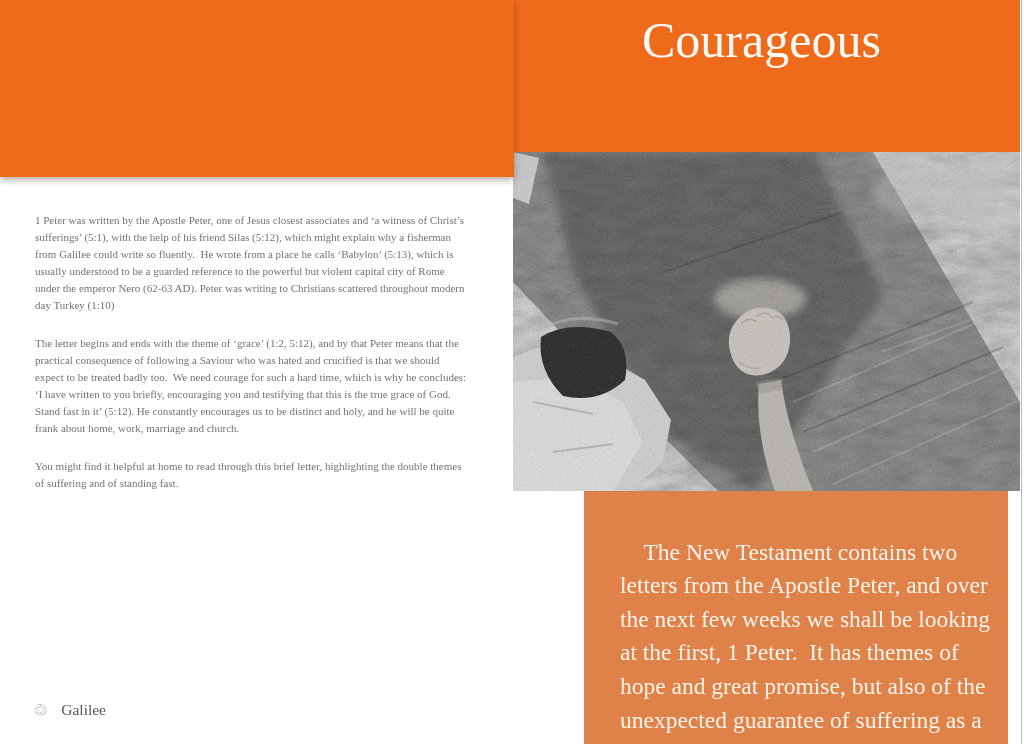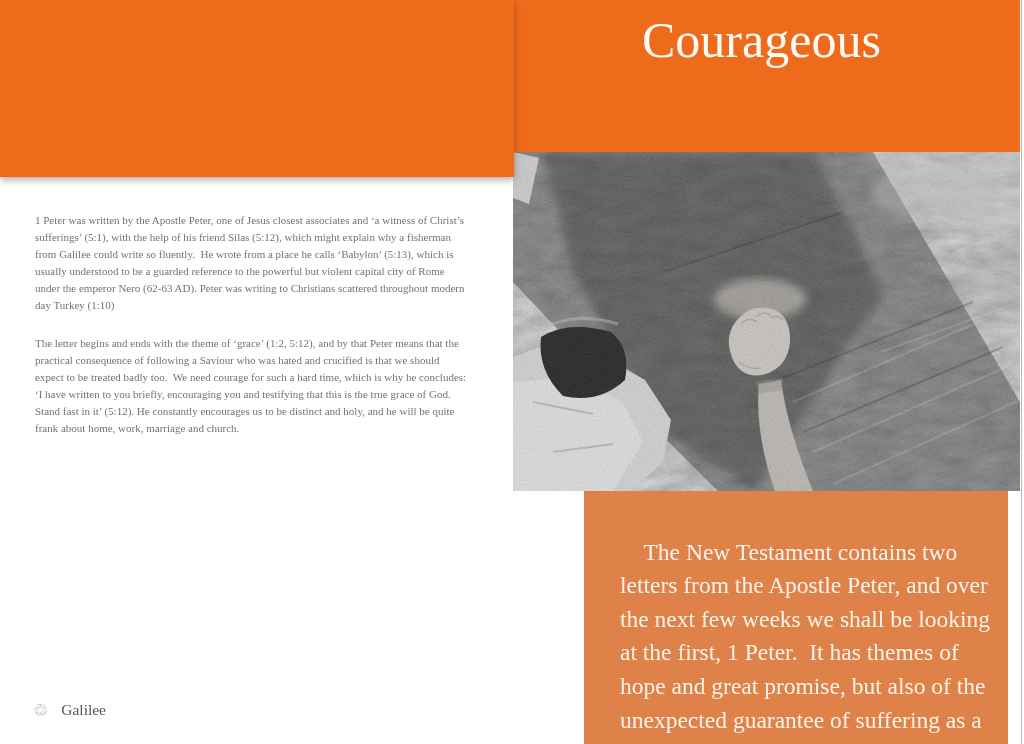--- a/index.html
+++ b/index.html
@@ -144,20 +144,21 @@
         <path d="M226,210 q10,8 22,6"></path>
       </g>
 
       <rect x="0" y="0" width="507" height="339" filter="url(#grain)" opacity="0.22"></rect>
     </svg>
   </div>
 
   <div class="bodycopy">
     <p>1 Peter was written by the Apostle Peter, one of Jesus closest associates and ‘a witness of Christ’s sufferings’ (5:1), with the help of his friend Silas (5:12), which might explain why a fisherman from Galilee could write so fluently.  He wrote from a place he calls ‘Babylon’ (5:13), which is usually understood to be a guarded reference to the powerful but violent capital city of Rome under the emperor Nero (62-63 AD). Peter was writing to Christians scattered throughout modern day Turkey (1:10)</p>
     <p>The letter begins and ends with the theme of ‘grace’ (1:2, 5:12), and by that Peter means that the practical consequence of following a <span class="misspelled">Saviour</span> who was hated and crucified is that we should expect to be treated badly too.  We need courage for such a hard time, which is why he concludes: ‘I have written to you briefly, encouraging you and testifying that this is the true grace of God.  Stand fast in it’ (5:12). He constantly encourages us to be distinct and holy, and he will be quite frank about home, work, marriage and church.</p>
+    <p>You might find it helpful at home to read through this brief letter, highlighting the double themes of suffering and of standing fast.</p>
   </div>
 
   <div class="callout">
     <span>The New Testament contains two letters from the Apostle Peter, and over the next few weeks we shall be looking at the first, 1 Peter.  It has themes of hope and great promise, but also of the unexpected guarantee of suffering as a Christian.</span>
   </div>
 
   <div class="recycled">
     <span class="recycle-icon">♲</span>
     <span>Galilee</span>
   </div>

